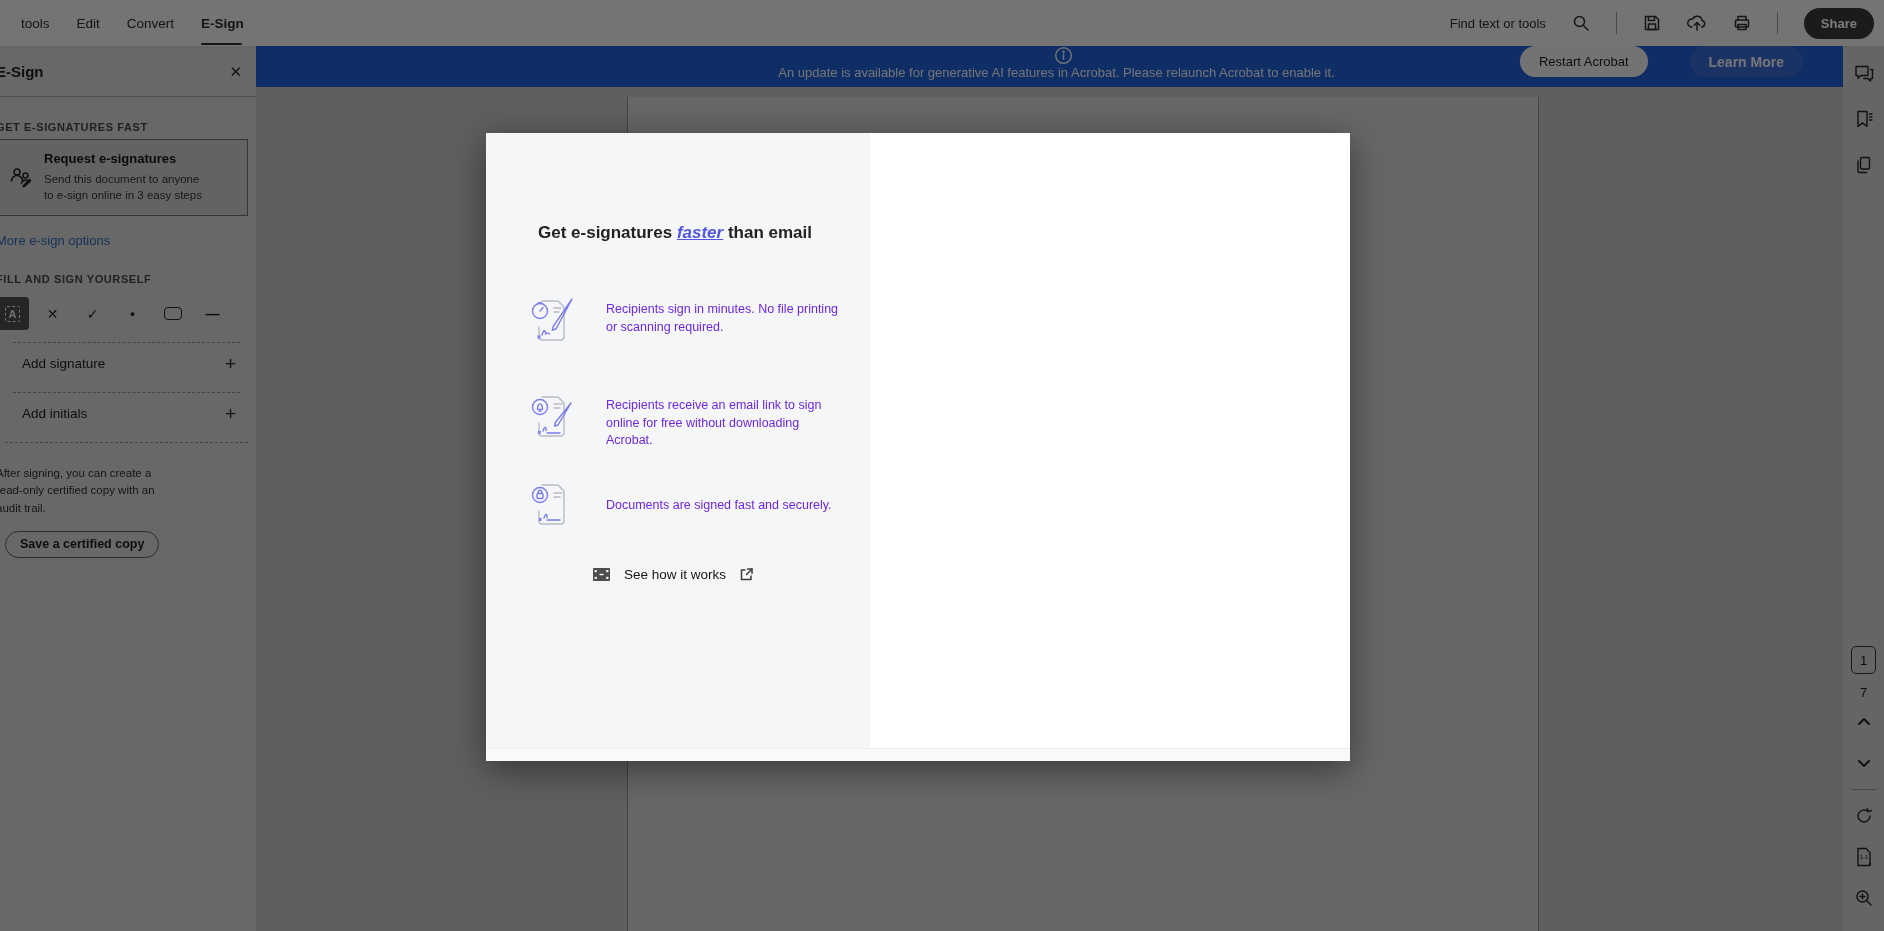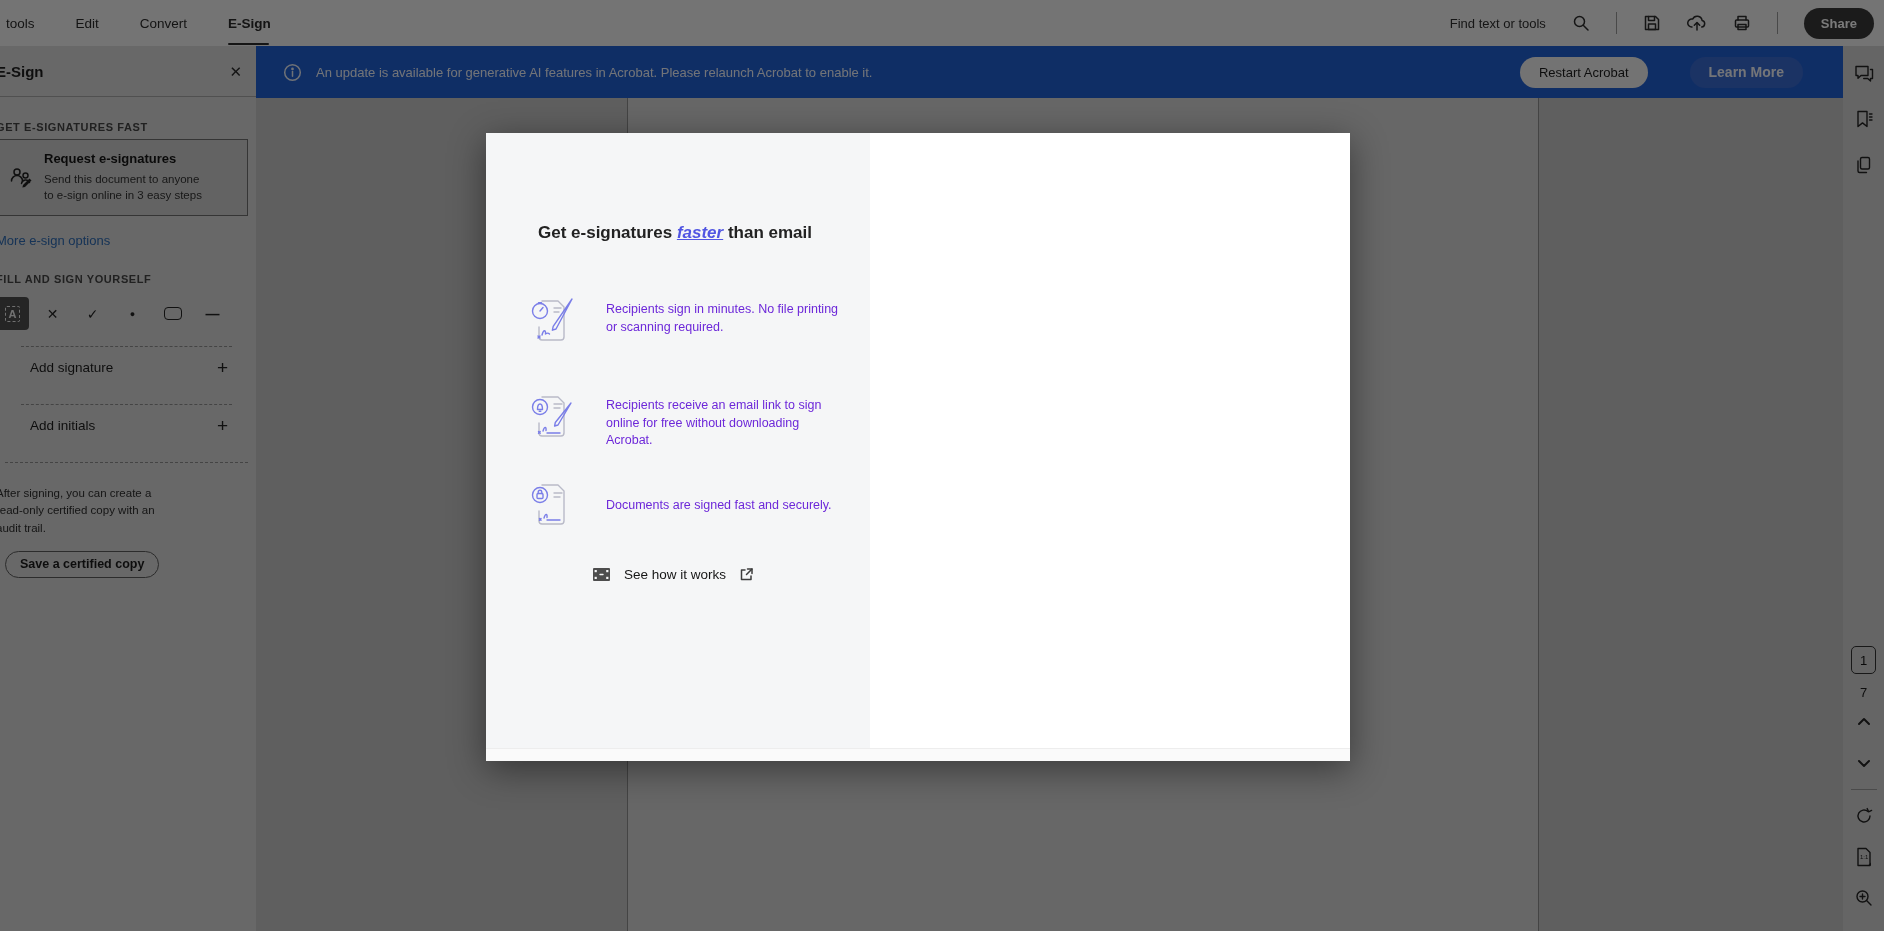--- a/index.html
+++ b/index.html
@@ -2,35 +2,35 @@
 <html><head>
 <meta charset="utf-8">
 <style>
   * { margin:0; padding:0; box-sizing:border-box; }
   html,body { width:1884px; height:931px; overflow:hidden;
     font-family:"Liberation Sans","DejaVu Sans",sans-serif; background:#c7c7c7; }
   .app { position:absolute; inset:0; }
 
   
   .topbar { position:absolute; left:0; top:0; width:1884px; height:46px; background:#f2f2f2; z-index:1; }
-  .menu { position:absolute; left:6px; top:0; height:46px; display:flex; align-items:center; gap:41px; }
+  .menu { position:absolute; left:21px; top:0; height:46px; display:flex; align-items:center; gap:27px; }
   .menu-item { font-size:13.5px; color:#2b2b2b; height:46px; display:flex; align-items:center; position:relative; cursor:default; }
   .menu-item.active { font-weight:bold; }
   .menu-item.active::after { content:""; position:absolute; left:0; right:2px; bottom:1px; height:2.5px; background:#2c2c2c; border-radius:2px; }
   .topbar-right { position:absolute; right:10px; top:0; height:46px; display:flex; align-items:center; gap:26px; }
   .search-label { font-size:13px; color:#2f2f2f; }
   .tb-divider { width:1px; height:22px; background:#9a9a9a; }
   .ic { display:inline-flex; align-items:center; justify-content:center; }
   .ic svg { stroke:#2c2c2c; fill:none; stroke-width:1.5; stroke-linecap:round; stroke-linejoin:round; }
   .share-btn { background:#3a3a3a; color:#fff; font-size:13px; font-weight:bold; border:none;
     border-radius:16px; height:31px; padding:0 17px; display:flex; align-items:center; }
 
   
-  .banner { position:absolute; left:256px; top:46px; width:1587px; height:52px; background:#2160d4;
-    display:flex; align-items:center; z-index:1; }
+  .banner { position:absolute; left:256px; top:46px; width:1587px; height:41px; background:#2160d4;
+    display:flex; align-items:center; z-index:1;flex-direction:column; }
   .banner-info { margin-left:27px; }
   .banner-info svg { stroke:#e9eef7; }
   .banner-msg { margin-left:14px; font-size:13px; color:#eef2fa; }
   .banner-actions { position:absolute; right:40px; display:flex; align-items:center; gap:42px; }
   .restart-btn { background:#f1f1f1; color:#1d1d1d; font-weight:normal; font-size:13px; border:none;
     border-radius:16px; height:31px; padding:8px 19px; }
   .learnmore-btn { background:#3a6bd2; color:#f2f5fb; font-weight:bold; font-size:14px; border:none;
     border-radius:16px; height:31px; padding:0 19px; }
 
   
@@ -48,21 +48,21 @@
   .fs-btn { width:33px; height:33px; border:none; background:transparent; border-radius:4px;
     display:flex; align-items:center; justify-content:center; color:#242424; font-size:14px; }
   .fs-btn.selected { background:#4f4f4f; color:#ececec; }
   .fs-a { border:1px dashed currentColor; font-size:11px; font-weight:bold; padding:1px 3px; border-radius:2px; }
   .fs-dot { font-size:9px; }
   .fs-rect { width:18px; height:13px; border:1.7px solid #242424; border-radius:4px; }
   .fs-dash { font-weight:bold; }
   .add-row { display:flex; align-items:center; border-top:1px dashed #8f8f8f; height:42px; margin:0 -6px 0 -4px; padding:0 4px 0 9px; }
   .add-row:first-of-type { margin-top:12px; }
   .add-rows { border-bottom:1px dashed #8f8f8f; margin:12px -6px 0 -4px; }
-  .add-rows .add-row { margin:16px; }
+  .add-rows .add-row { margin:8px; }
   .add-label { font-size:13.5px; color:#1d1d1d; }
   .add-plus { margin-left:auto; font-size:19px; color:#242424; background:none; border:none; line-height:1; }
   .certified-note { margin-top:22px; margin-left:-13px; font-size:11.5px; color:#2e2e2e; line-height:1.5; width:185px; }
   .save-cert-btn { margin-top:14px; margin-left:-4px; background:transparent; border:1.5px solid #5d5d5d;
     border-radius:15px; height:27px; padding:0 14px; font-size:12.5px; font-weight:bold; color:#1d1d1d; }
 
   
   .canvas { position:absolute; left:256px; top:97px; right:41px; bottom:0; background:#c7c7c7; z-index:0; }
   .pdf-page { position:absolute; left:371px; top:0; width:912px; bottom:0; background:#d8d8d8;
     border-left:1px solid #8e8e8e; border-right:1px solid #8e8e8e; }

